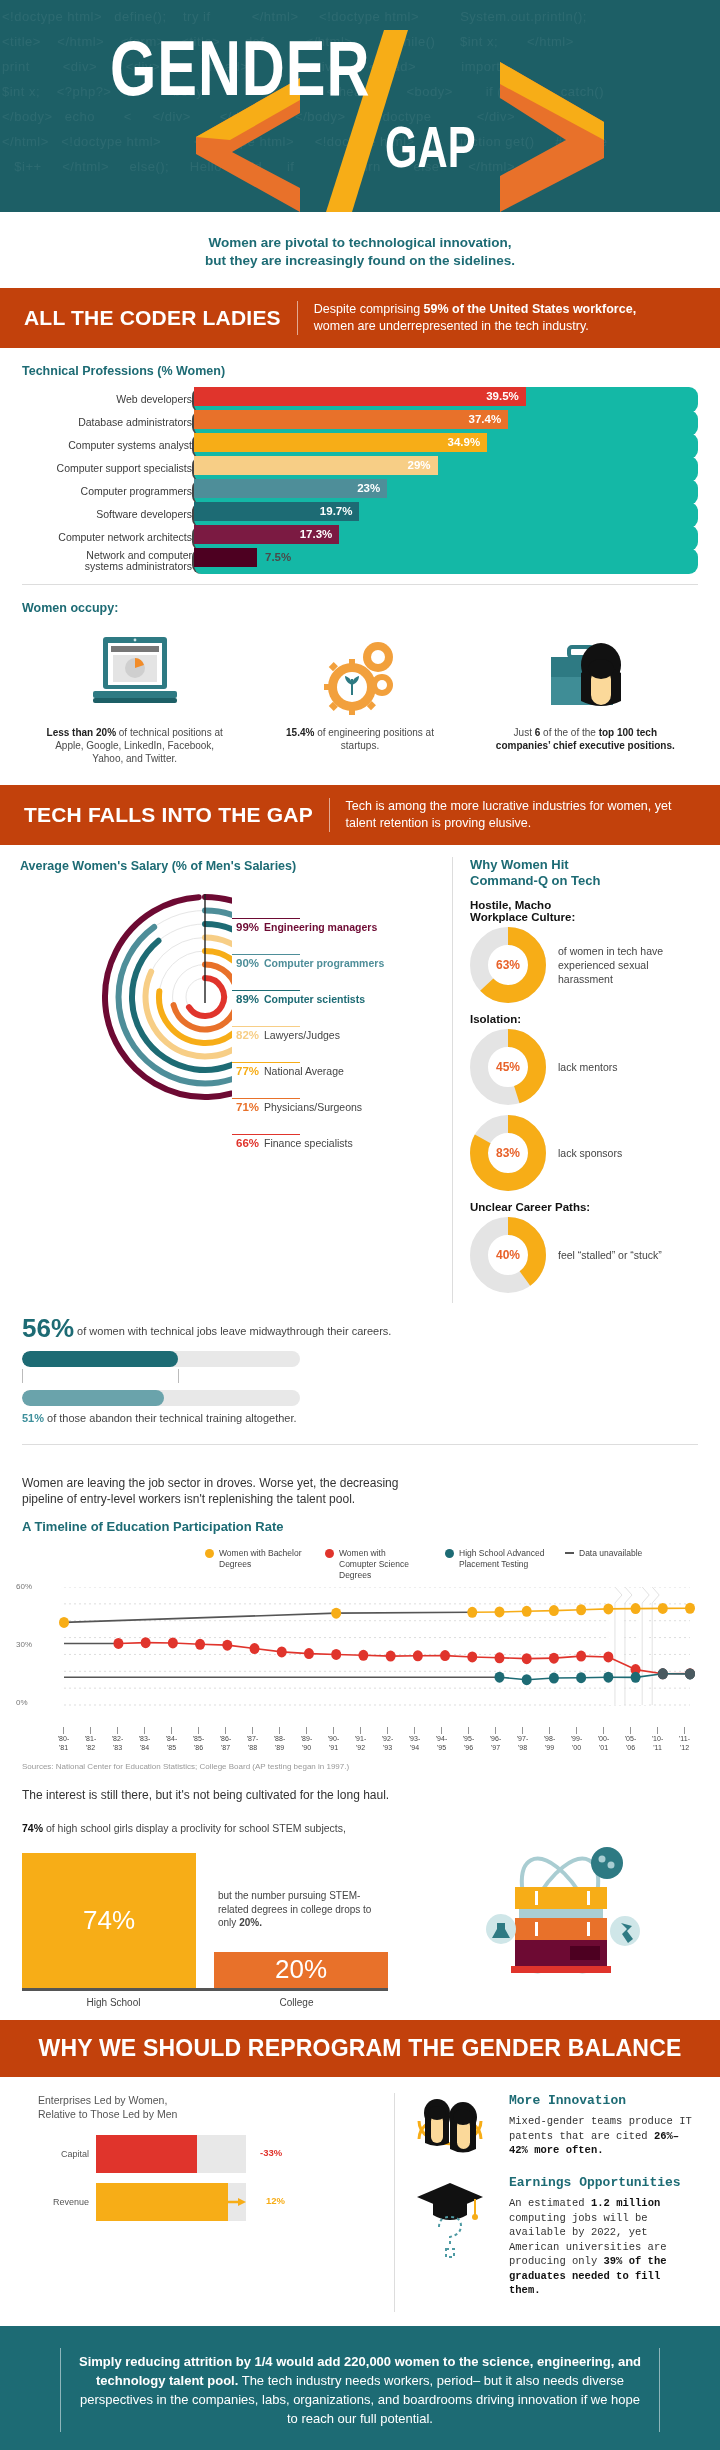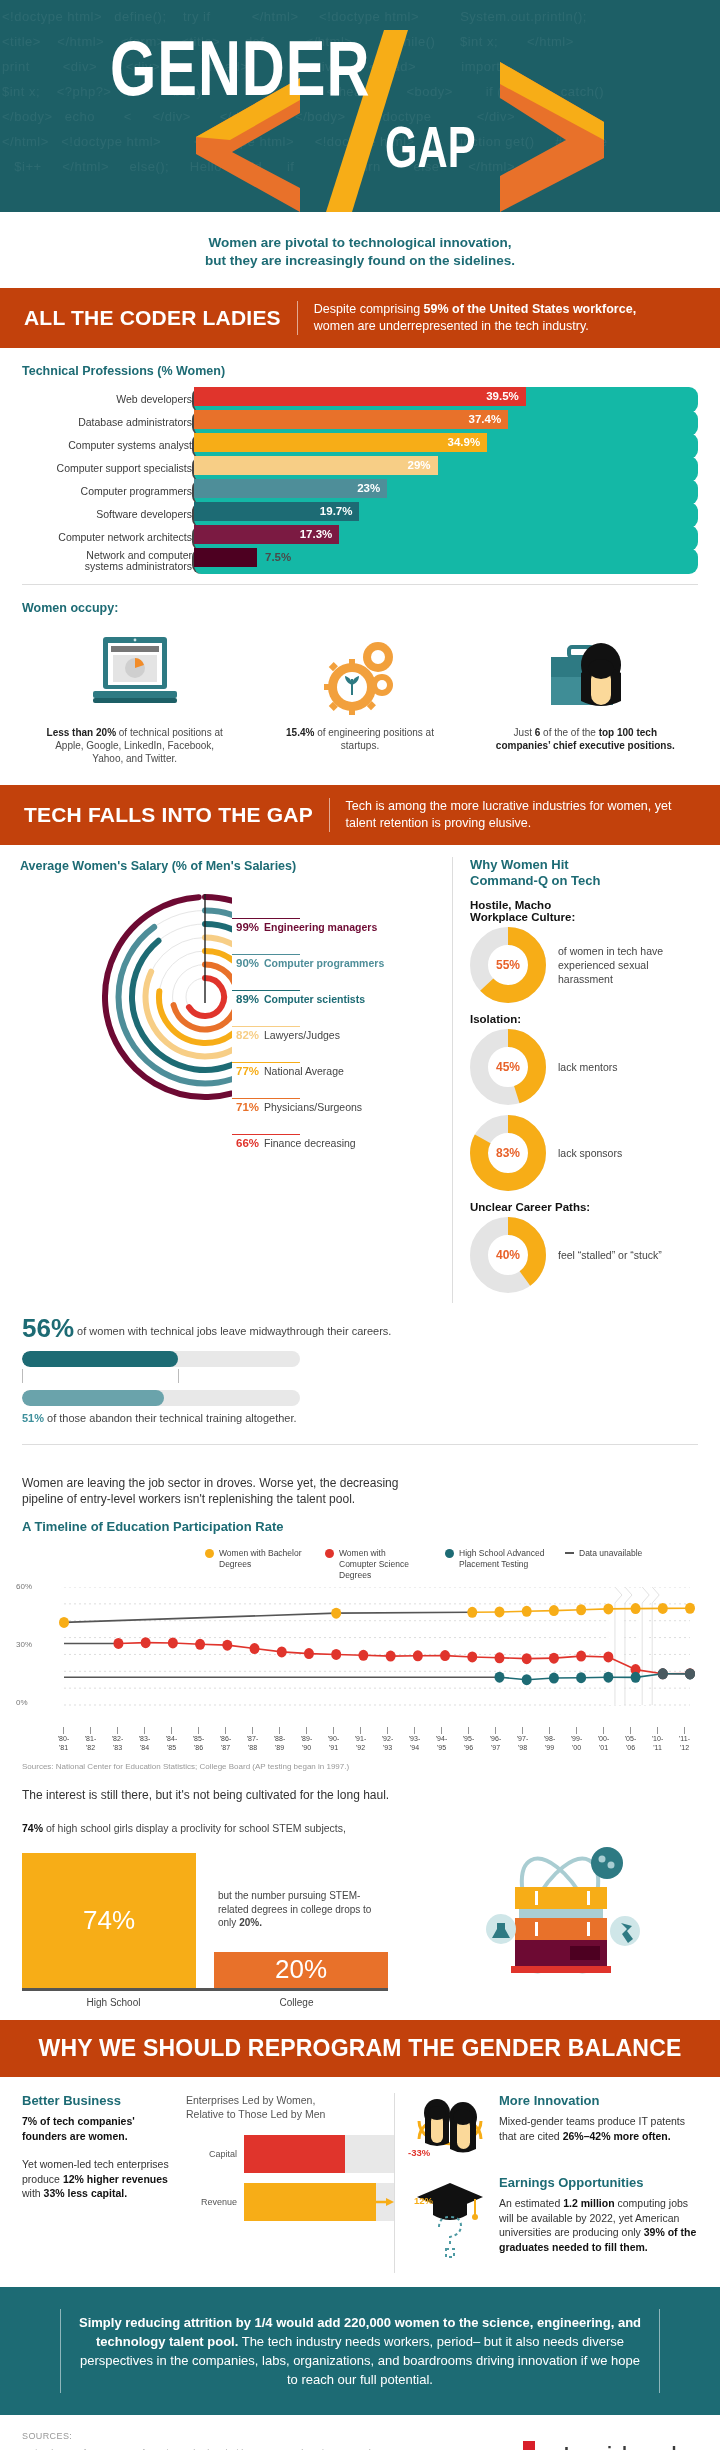--- a/index.html
+++ b/index.html
@@ -146,21 +146,21 @@
   .rp-h { color:#1d6b74; font-weight:bold; font-size:13px; margin-bottom:6px; }
   .rp-txt { font-size:10.5px; line-height:14.5px; color:#333; }
   .rp-txt b { color:#111; }
   .mini-h { font-size:10.5px; line-height:14px; color:#555; }
   .mini-chart { margin-top:14px; }
   .mini-row { display:flex; align-items:center; height:38px; margin-bottom:10px; }
   .mini-lab { width:58px; text-align:right; padding-right:7px; font-size:9px; color:#555; }
   .mini-track { position:relative; width:150px; height:38px; background:#e8e8e8; }
   .mini-fill { height:38px; }
   .mini-val { position:absolute; top:12px; font-size:9.5px; font-weight:bold;margin-left:8px; }
-  .rp-item { display:flex; gap:10px; margin-bottom:14px; }
+  .rp-item { display:flex; gap:20px; margin-bottom:14px;font-family:Liberation Mono, monospace; }
   .rp-ico { width:78px; flex:none; display:flex; align-items:flex-start;
      justify-content:center; padding-top:2px; }
 
   
   .concl { background:#1d6b74; color:#fff; padding:22px 60px; text-align:center; }
   .concl-inner { border-left:1px solid rgba(255,255,255,.5);
      border-right:1px solid rgba(255,255,255,.5); padding:4px 18px; }
   .concl p { font-size:13px; line-height:19px; }
   .concl b { font-weight:bold; }
 
@@ -389,38 +389,38 @@
           <div class="legend-item">
             <div class="line" style="background: rgb(247, 173, 23);"></div>
             <div class="txt"><span class="pct" style="color: rgb(247, 173, 23);">77%</span><span class="nm" style="color: rgb(68, 68, 68);">National Average</span></div>
           </div>
           <div class="legend-item">
             <div class="line" style="background: rgb(232, 113, 42);"></div>
             <div class="txt"><span class="pct" style="color: rgb(232, 113, 42);">71%</span><span class="nm" style="color: rgb(68, 68, 68);">Physicians/Surgeons</span></div>
           </div>
           <div class="legend-item">
             <div class="line" style="background: rgb(224, 52, 44);"></div>
-            <div class="txt"><span class="pct" style="color: rgb(224, 52, 44);">66%</span><span class="nm" style="color: rgb(68, 68, 68);">Finance decreasing</span></div>
+            <div class="txt"><span class="pct" style="color: rgb(224, 52, 44);">66%</span><span class="nm" style="color: rgb(68, 68, 68);">Finance specialists</span></div>
           </div>
         </div>
     </div>
   </div>
 
   <div class="gap-right">
     <div class="why-h">
       <span>Why Women Hit</span><br>
       <span>Command-Q on Tech</span>
     </div>
     <div id="reasons">
         <div class="reason-h">Hostile, Macho<br>Workplace Culture:</div>
         <div class="donut-row">
           <div class="donut"><svg width="76" height="76" viewBox="0 0 76 76">
               <circle cx="38" cy="38" r="29" fill="none" stroke="#e4e4e4" stroke-width="18"></circle>
               <circle cx="38" cy="38" r="29" fill="none" stroke="#f7ad17" stroke-width="18" stroke-dasharray="114.79379556217106 182.212373908208" transform="rotate(-90 38 38)"></circle>
-            </svg><div class="hole">55%</div></div>
+            </svg><div class="hole">63%</div></div>
           <div class="donut-txt">of women in tech have experienced sexual harassment</div>
         </div>
         <div class="reason-h">Isolation:</div>
         <div class="donut-row">
           <div class="donut"><svg width="76" height="76" viewBox="0 0 76 76">
               <circle cx="38" cy="38" r="29" fill="none" stroke="#e4e4e4" stroke-width="18"></circle>
               <circle cx="38" cy="38" r="29" fill="none" stroke="#f7ad17" stroke-width="18" stroke-dasharray="81.9955682586936 182.212373908208" transform="rotate(-90 38 38)"></circle>
             </svg><div class="hole">45%</div></div>
           <div class="donut-txt">lack mentors</div>
         </div>
@@ -663,27 +663,20 @@
     </svg>
   </div>
 </div>
 
 <div class="banner center" style="margin-top:12px">
   <h2>WHY WE SHOULD REPROGRAM THE GENDER BALANCE</h2>
 </div>
 
 <div class="rp">
   <div class="rp-left">
-    <div style="width:152px">
-      <div class="rp-h">Better Business</div>
-      <div class="rp-txt"><b>7% of tech companies' founders are women.</b></div>
-      <div class="rp-txt" style="margin-top:14px">
-        <span>Yet women-led tech enterprises produce </span><b>12% higher revenues</b><span> with </span><b>33% less capital.</b>
-      </div>
-    </div>
     <div style="flex:1;padding-left:16px">
       <div class="mini-h">
         <span>Enterprises Led by Women,</span><br>
         <span>Relative to Those Led by Men</span>
       </div>
       <div class="mini-chart" id="mini-chart">
           <div class="mini-row">
             <div class="mini-lab">Capital</div>
             <div class="mini-track">
               <div class="mini-fill" style="width: 67%; background: rgb(224, 52, 44);"></div>

